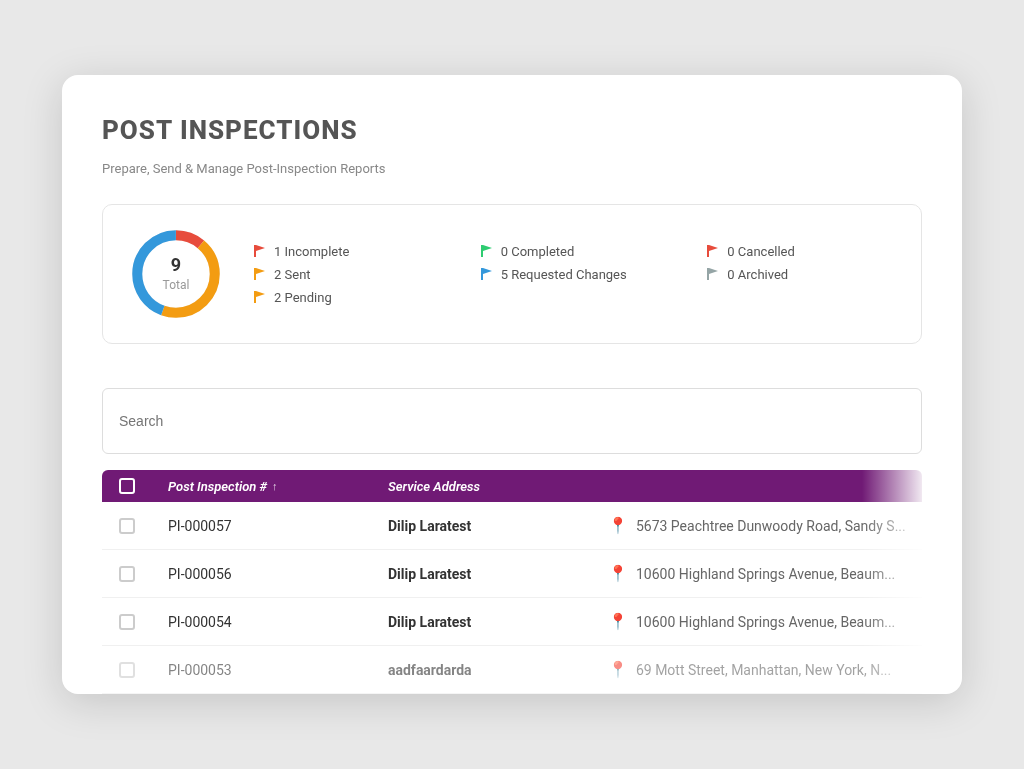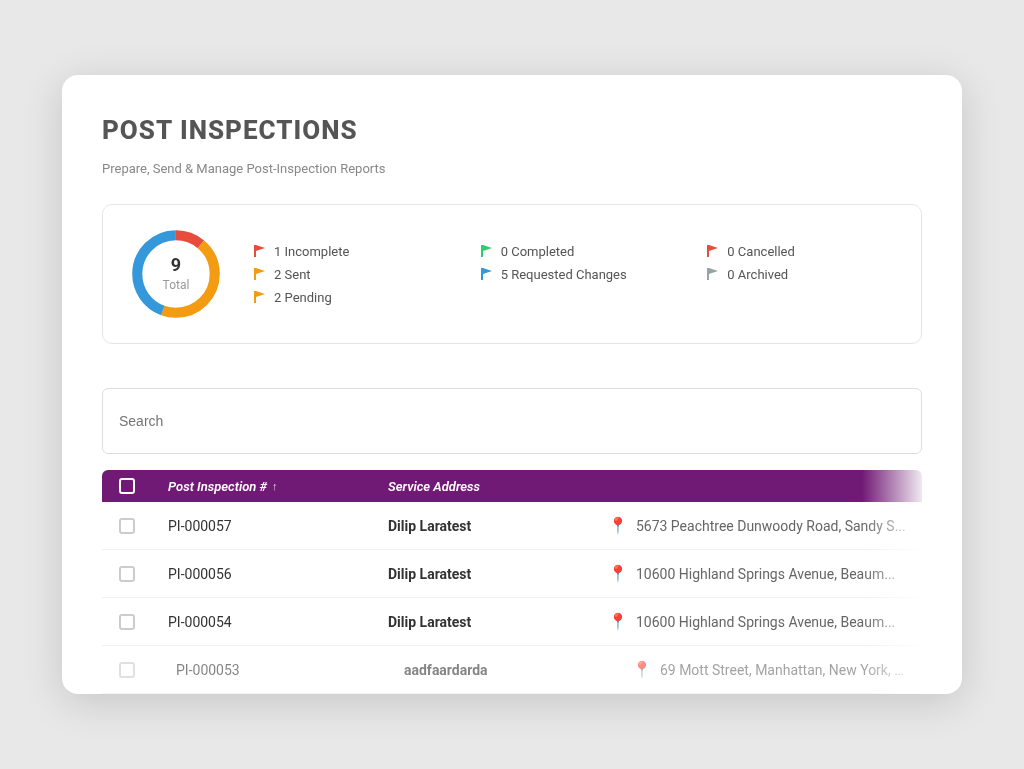--- a/index.html
+++ b/index.html
@@ -191,21 +191,20 @@
       overflow: hidden;
       text-overflow: ellipsis;
     }
     .location-pin {
       color: #aaa;
       font-size: 16px;
       flex-shrink: 0;
     }
     .last-row {
       opacity: 0.6;
-      gap: 8px;
     }
     
     .table-wrapper {
       position: relative;
     }
     .right-fade {
       position: absolute;
       right: 0;
       top: 0;
       bottom: 0;

